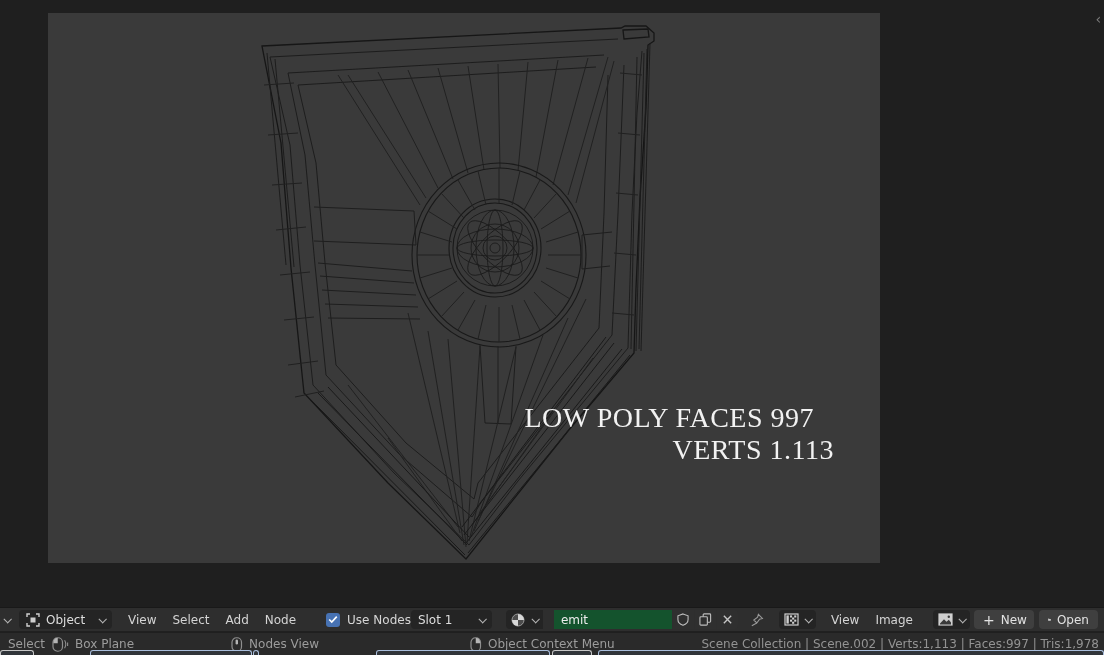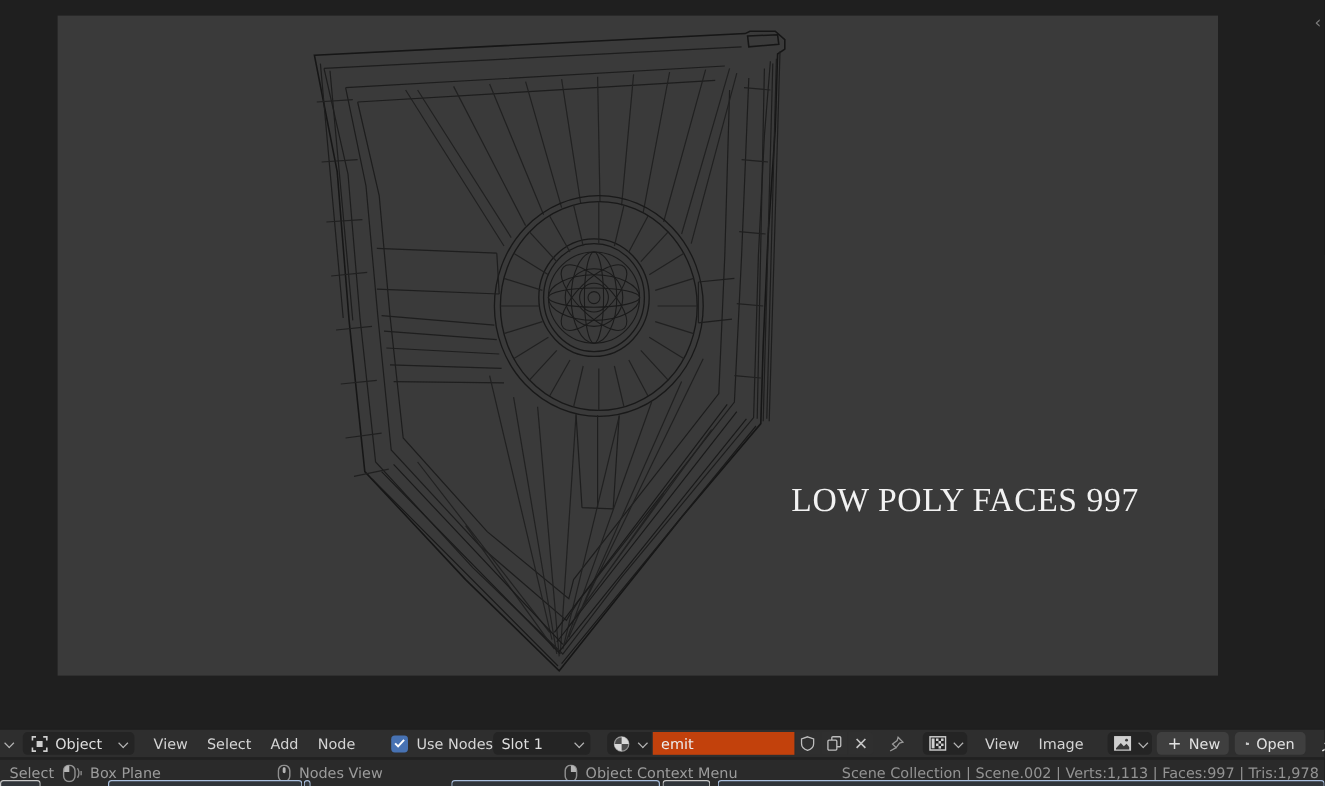--- a/index.html
+++ b/index.html
@@ -6,21 +6,21 @@
   html,body { background:#111; }
   .screen {
     position: relative; width: 1104px; height: 655px;
     background: #1f1f1f; overflow: hidden;
     font-family: "DejaVu Sans", "Liberation Sans", sans-serif;
     -webkit-font-smoothing: antialiased;
   }
   
   .editor { position:absolute; left:0; top:0; width:1104px; height:607px; background:#1f1f1f; }
   .render {
-    position:absolute; left:48px; top:13px; width:967px; height:550px;
+    position:absolute; left:48px; top:13px; width:832px; height:550px;
     background:#3a3a3a; overflow:hidden;
   }
   .render svg.wire { position:absolute; left:0; top:0; }
   .overlay-line {
     position:absolute; color:#f2f2f2;
     font-family:"Liberation Serif","DejaVu Serif",serif;
     font-size:28px; white-space:nowrap; letter-spacing:.5px;
   }
   .overlay-line.l1 { top:389px; right:66px; }
   .overlay-line.l2 { top:421px; right:46px; }
@@ -41,22 +41,22 @@
     padding:0 7px; color:#dedede; gap:6px; flex:none; cursor:pointer;
   }
   .menu { padding:0 8px; height:19px; display:flex; align-items:center; color:#d4d4d4; flex:none; cursor:pointer; }
   .cb { width:14px; height:14px; border-radius:3px; background:#4772b3; display:flex;
         align-items:center; justify-content:center; flex:none; cursor:pointer; }
   .cluster { display:flex; align-items:flex-end; flex:none;padding-left:12px; }
   .seg { background:#2f2f2f; height:19px; width:21px; display:flex; align-items:center; justify-content:center;
          margin-left:1px; cursor:pointer; }
   .seg.last { border-radius:0 4px 4px 0; }
   .namefield {
-    background:#c2410c; border:none; outline:none; color:#ededed; height:19px; width:118px;
-    padding:0 7px; font-size:12px; font-family:inherit; margin-left:1px;
+    background:#14532d; border:none; outline:none; color:#ededed; height:19px; width:118px;
+    padding:0 7px; font-size:12px; font-family:inherit; margin-left:11px;
   }
   .litebtn { background:#3f3f3f; border-radius:4px; height:19px; display:flex; align-items:center;
              padding:0 9px; color:#e2e2e2; gap:6px; flex:none; cursor:pointer; }
   .iconbtn { height:19px; display:flex; align-items:center; padding:0 4px; flex:none; cursor:pointer; }
   
   .statusbar {
     position:absolute; left:0; top:633px; width:1104px; height:22px;
     background:#2a2a2a; display:flex; align-items:center;
     color:#9c9c9c; font-size:12px;
   }
@@ -129,20 +129,21 @@
 
         <g stroke="#212121" stroke-width="1" fill="none">
           <path d="M380,318 L416,532 M400,326 L418,534 M432,333 L419,530 M468,334 L421,528 M495,322 L423,524 M520,305 L426,518 M538,286 L430,508 M360,300 L412,520 M340,425 L414,528 M300,372 L410,514 M505,398 L424,512 M545,345 L432,500"></path>
         </g>
 
         <g stroke="#1a1a1a" stroke-width="1" fill="none">
           <path d="M262,386 L417,542 M270,380 L419,532 M280,374 L421,524 M582,342 L420,540 M574,336 L418,530 M566,330 L416,522 M558,324 L414,514"></path>
         </g>
       </svg>
       <div class="overlay-line l1">LOW POLY FACES 997</div>
+      <div class="overlay-line l2">VERTS 1.113</div>
     </div>
     <div class="collapse-arrow">‹</div>
   </div>
 
   <div class="topbar">
     <span class="chev" style="margin-left:4px"></span>
 
     <div class="btn" style="margin-left:9px; width:93px">
       <svg width="14" height="14" viewBox="0 0 14 14">
         <path d="M1,4 V1 H4 M10,1 H13 V4 M13,10 V13 H10 M4,13 H1 V10" stroke="#cfcfcf" stroke-width="1.4" fill="none"></path>

